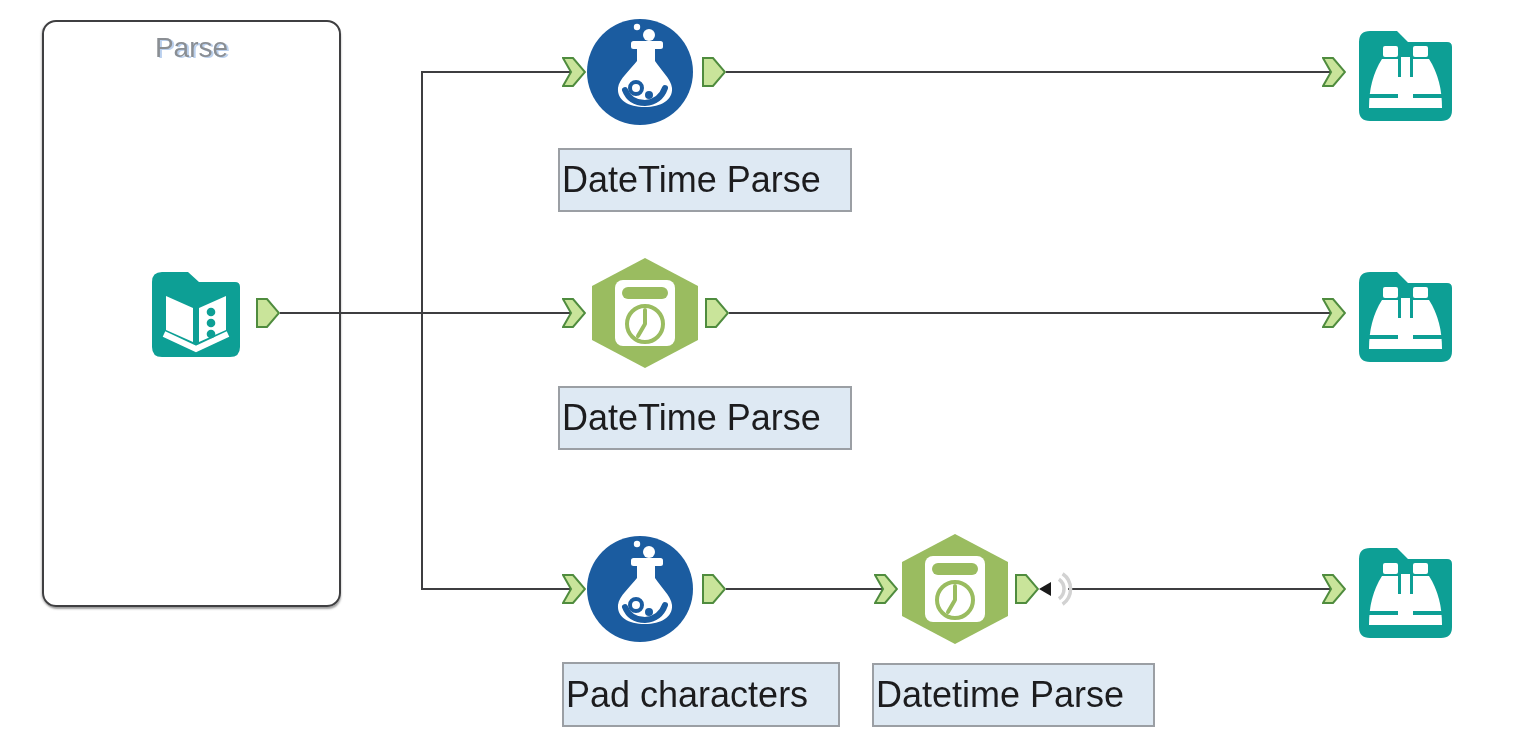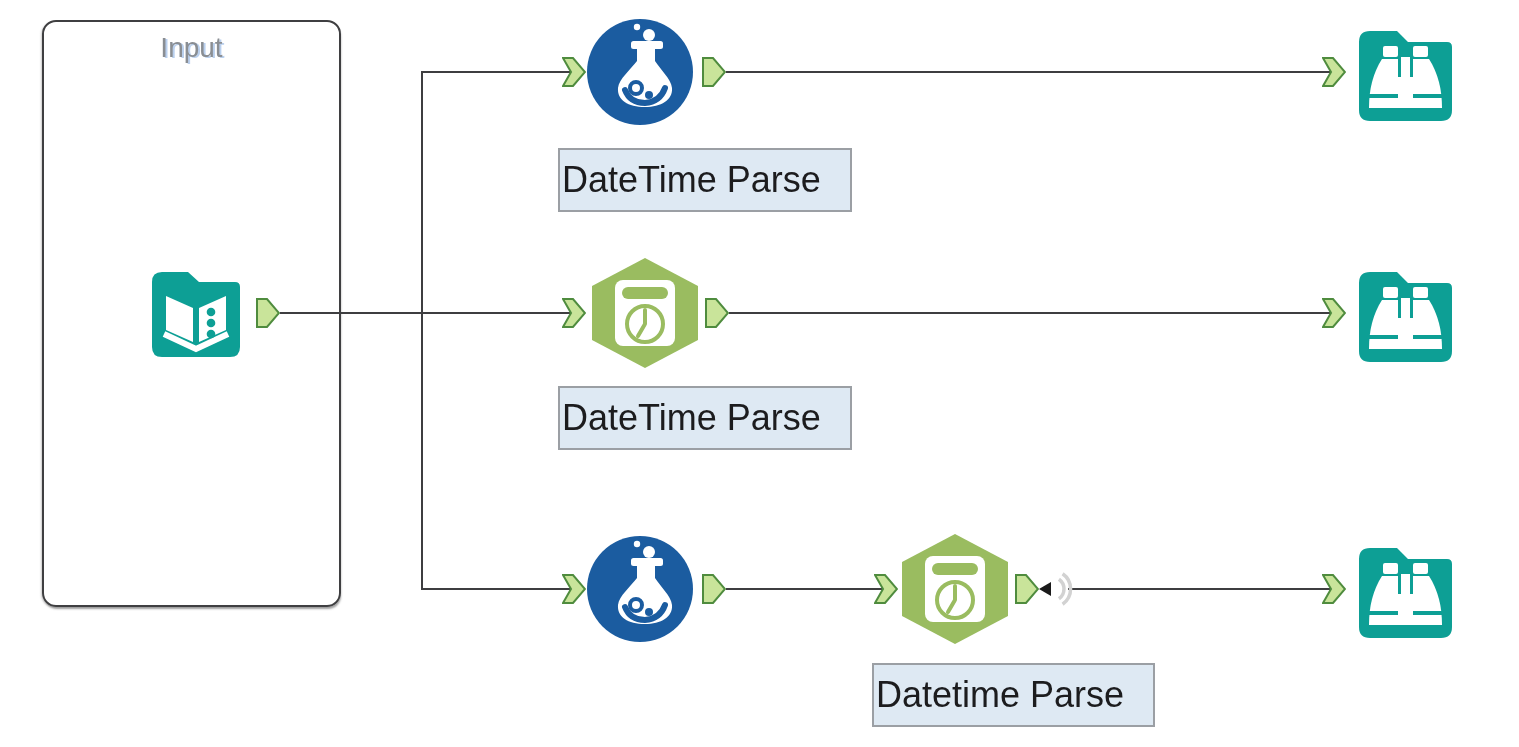--- a/index.html
+++ b/index.html
@@ -47,21 +47,21 @@
     <path d="M280 313 H570"></path>
     <path d="M280 313 H422 V72 H570"></path>
     <path d="M280 313 H422 V589 H570"></path>
     <path d="M726 72 H1330"></path>
     <path d="M729 313 H1330"></path>
     <path d="M726 589 H882"></path>
     <path d="M1068 589 H1330"></path>
   </svg>
 
   <div class="container-box">
-    <div class="container-title">Input</div>
+    <div class="container-title">Parse</div>
   </div>
 
   <div class="tool" style="left:145px;top:262px;width:102px;height:102px;">
     <svg width="102" height="102" viewBox="0 0 102 102">
       <path class="fill-teal" d="M7 20 Q7 10 17 10 H43 L54 20 H90 Q95 20 95 25 V85 Q95 95 85 95 H17 Q7 95 7 85 Z"></path>
       <polygon fill="#fff" points="21,34 48,46 48,80 21,68"></polygon>
       <polygon fill="#fff" points="81,34 54,46 54,80 81,68"></polygon>
       <path d="M19 72 L51 87 L83 72" fill="none" stroke="#fff" stroke-width="6"></path>
       <circle class="fill-teal" cx="66" cy="50" r="4.3"></circle>
       <circle class="fill-teal" cx="66" cy="61" r="4.3"></circle>
@@ -200,17 +200,20 @@
   <svg class="anchor" style="left:1322px;top:574px;" width="24" height="30" viewBox="0 0 24 30">
     <polygon points="1,1 11,1 23,15 11,29 1,29 9,15"></polygon>
   </svg>
 
   <div class="annotation" style="left:558px;top:148px;width:294px;height:64px;">
     <span>DateTime Parse</span>
   </div>
   <div class="annotation" style="left:558px;top:386px;width:294px;height:64px;">
     <span>DateTime Parse</span>
   </div>
+  <div class="annotation" style="left:562px;top:662px;width:278px;height:65px;">
+    <span>Pad characters</span>
+  </div>
   <div class="annotation" style="left:872px;top:663px;width:283px;height:64px;">
     <span>Datetime Parse</span>
   </div>
 
 </div>
 
 </body></html>

